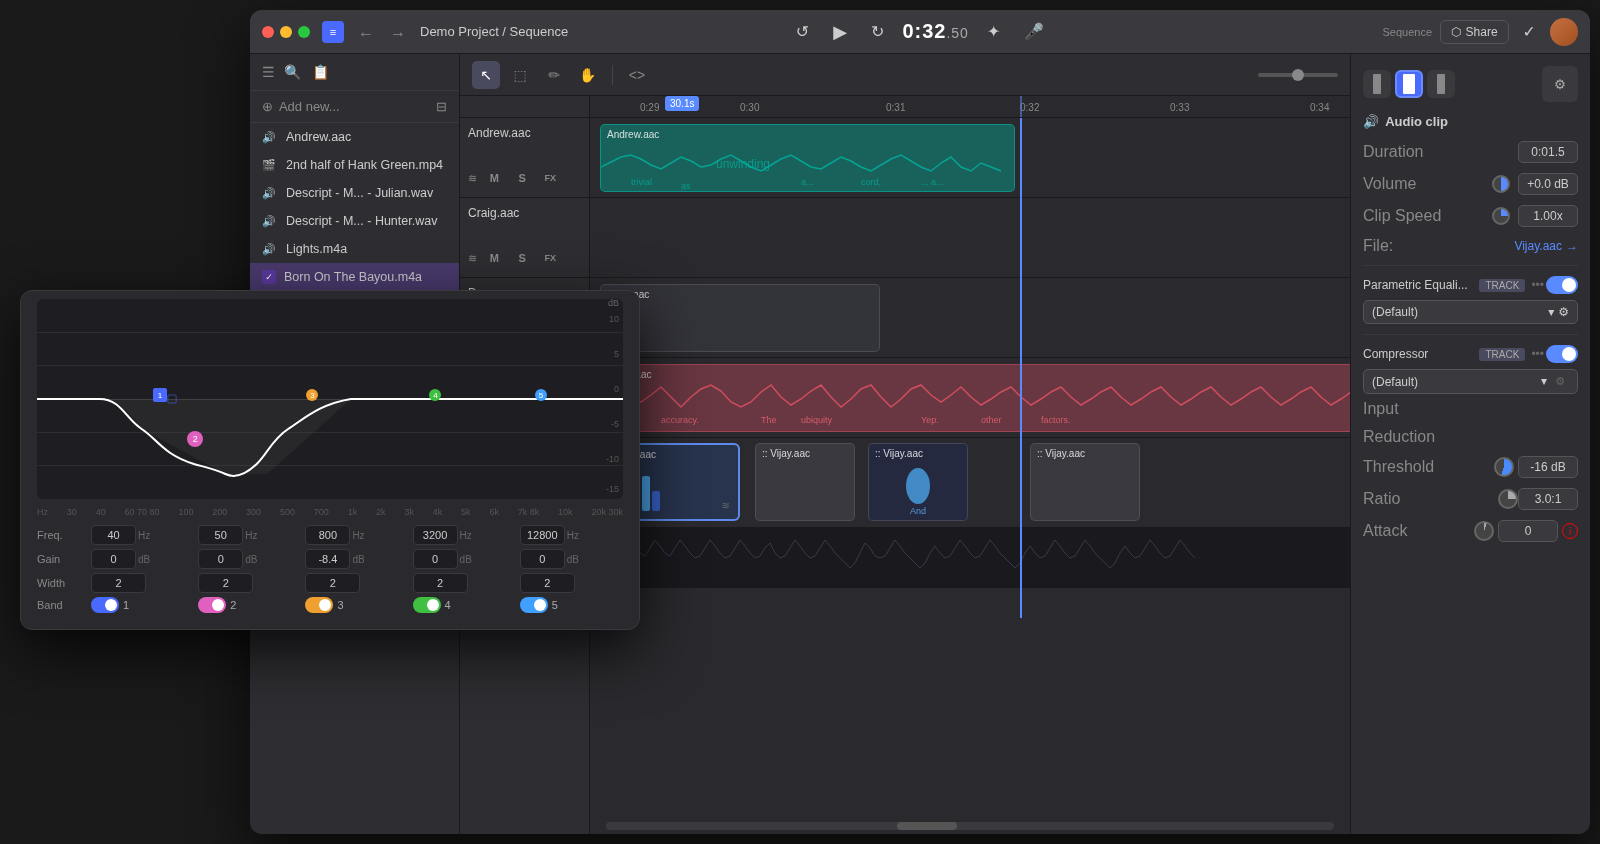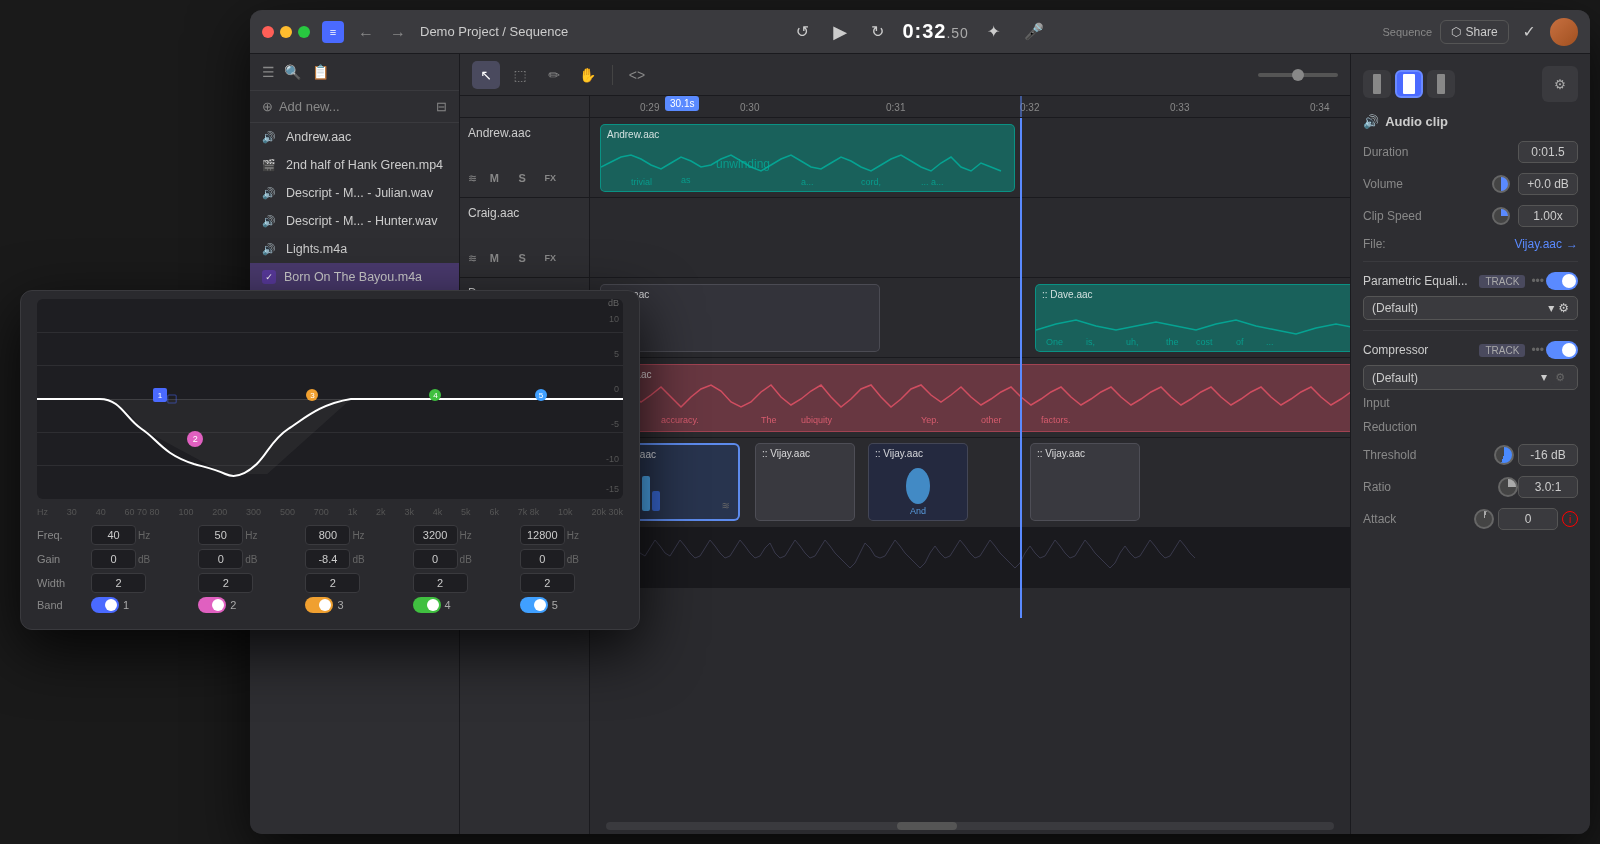--- a/index.html
+++ b/index.html
@@ -412,21 +412,21 @@
     }
 
     .prop-row {
       display: flex;
       align-items: center;
       justify-content: space-between;
       margin-bottom: 10px;
     }
     .prop-label {
       color: #888;
-      font-size: 12px;
+      font-size: 16px;
     }
     .prop-value {
       color: #ccc;
       font-size: 12px;
       background: #3a3a3e;
       border: 1px solid #555;
       border-radius: 5px;
       padding: 3px 8px;
       min-width: 60px;
       text-align: center;
@@ -853,52 +853,37 @@
               <div class="clip clip-teal" style="left:10px;width:415px;">
                 <span class="clip-label">Andrew.aac</span>
 
                 <div style="position:absolute;bottom:4px;left:0;right:0;height:40px;overflow:hidden;">
                   <svg width="100%" height="40" preserveAspectRatio="none">
                     <polyline points="0,20 10,15 20,10 30,8 40,12 50,18 60,22 70,16 80,10 90,14 100,20 110,18 120,12 130,8 140,14 150,20 160,24 170,18 180,12 190,8 200,14 210,20 220,22 230,16 240,10 250,14 260,20 270,24 280,18 290,12 300,8 310,14 320,20 330,24 340,16 350,10 360,20 370,24 380,16 390,20 400,24" stroke="rgba(0,180,160,0.8)" stroke-width="1.5" fill="none"></polyline>
                   </svg>
                 </div>
 
                 <span style="position:absolute;bottom:4px;left:30px;color:rgba(0,180,160,0.7);font-size:9px;">trivial</span>
-                <span style="position:absolute;bottom:6px;left:80px;color:rgba(0,180,160,0.7);font-size:9px;">as</span>
+                <span style="position:absolute;bottom:0;left:80px;color:rgba(0,180,160,0.7);font-size:9px;">as</span>
                 <span style="position:absolute;bottom:20px;left:115px;color:rgba(0,180,160,0.7);font-size:12px;">unwinding</span>
                 <span style="position:absolute;bottom:4px;left:200px;color:rgba(0,180,160,0.7);font-size:9px;">a...</span>
                 <span style="position:absolute;bottom:4px;left:260px;color:rgba(0,180,160,0.7);font-size:9px;">cord,</span>
                 <span style="position:absolute;bottom:4px;left:320px;color:rgba(0,180,160,0.7);font-size:9px;">... a...</span>
               </div>
             </div>
 
             <div class="track-row">
             </div>
 
             <div class="track-row">
 
               <div class="clip clip-gray" style="left:10px;width:280px;background:rgba(60,60,70,0.5);">
                 <span class="clip-label">Dave.aac</span>
               </div>
 
-              <div class="clip clip-teal" style="left:445px;width:350px;">
-                <span class="clip-label">:: Dave.aac</span>
-                <div style="position:absolute;bottom:4px;left:0;right:0;height:35px;overflow:hidden;">
-                  <svg width="100%" height="35" preserveAspectRatio="none">
-                    <polyline points="0,18 20,12 40,8 60,14 80,18 100,14 120,10 140,14 160,18 180,12 200,8 220,14 240,18 260,22 280,16 300,12 320,16 340,18" stroke="rgba(0,180,160,0.8)" stroke-width="1.5" fill="none"></polyline>
-                  </svg>
-                </div>
-                <span style="position:absolute;bottom:4px;left:10px;color:rgba(0,180,160,0.7);font-size:9px;">One</span>
-                <span style="position:absolute;bottom:4px;left:50px;color:rgba(0,180,160,0.7);font-size:9px;">is,</span>
-                <span style="position:absolute;bottom:4px;left:90px;color:rgba(0,180,160,0.7);font-size:9px;">uh,</span>
-                <span style="position:absolute;bottom:4px;left:130px;color:rgba(0,180,160,0.7);font-size:9px;">the</span>
-                <span style="position:absolute;bottom:4px;left:160px;color:rgba(0,180,160,0.7);font-size:9px;">cost</span>
-                <span style="position:absolute;bottom:4px;left:200px;color:rgba(0,180,160,0.7);font-size:9px;">of</span>
-                <span style="position:absolute;bottom:4px;left:230px;color:rgba(0,180,160,0.7);font-size:9px;">...</span>
-              </div>
             </div>
 
             <div class="track-row">
 
               <div class="clip clip-pink" style="left:10px;width:870px;">
                 <span class="clip-label">Sonal.aac</span>
                 <div style="position:absolute;bottom:4px;left:0;right:0;height:50px;overflow:hidden;">
                   <svg width="100%" height="50" preserveAspectRatio="none">
                     <polyline points="0,25 10,15 20,10 30,18 40,25 50,18 60,10 70,20 80,30 90,20 100,12 110,8 120,14 130,25 140,30 150,25 160,15 170,8 180,20 190,28 200,22 210,14 220,8 230,20 240,30 250,22 260,12 270,8 280,20 290,30 300,22 310,12 320,8 330,18 340,25 350,18 360,10 370,20 380,28 390,22 400,15 410,10 420,20 430,28 440,22 450,15 460,10 470,20 480,28 490,22 500,15 510,10 520,20 530,28 540,22 550,15 560,10 570,20 580,28 590,22 600,15 610,10 620,20 630,28 640,22 650,15 660,10 670,20 680,28 690,22 700,15 710,10 720,20 730,28 740,22 750,15 760,10 770,20 780,28 790,22 800,15 810,10 820,25 830,20 840,12 850,25 860,20" stroke="rgba(220,80,100,0.9)" stroke-width="1.5" fill="none"></polyline>
                   </svg>

